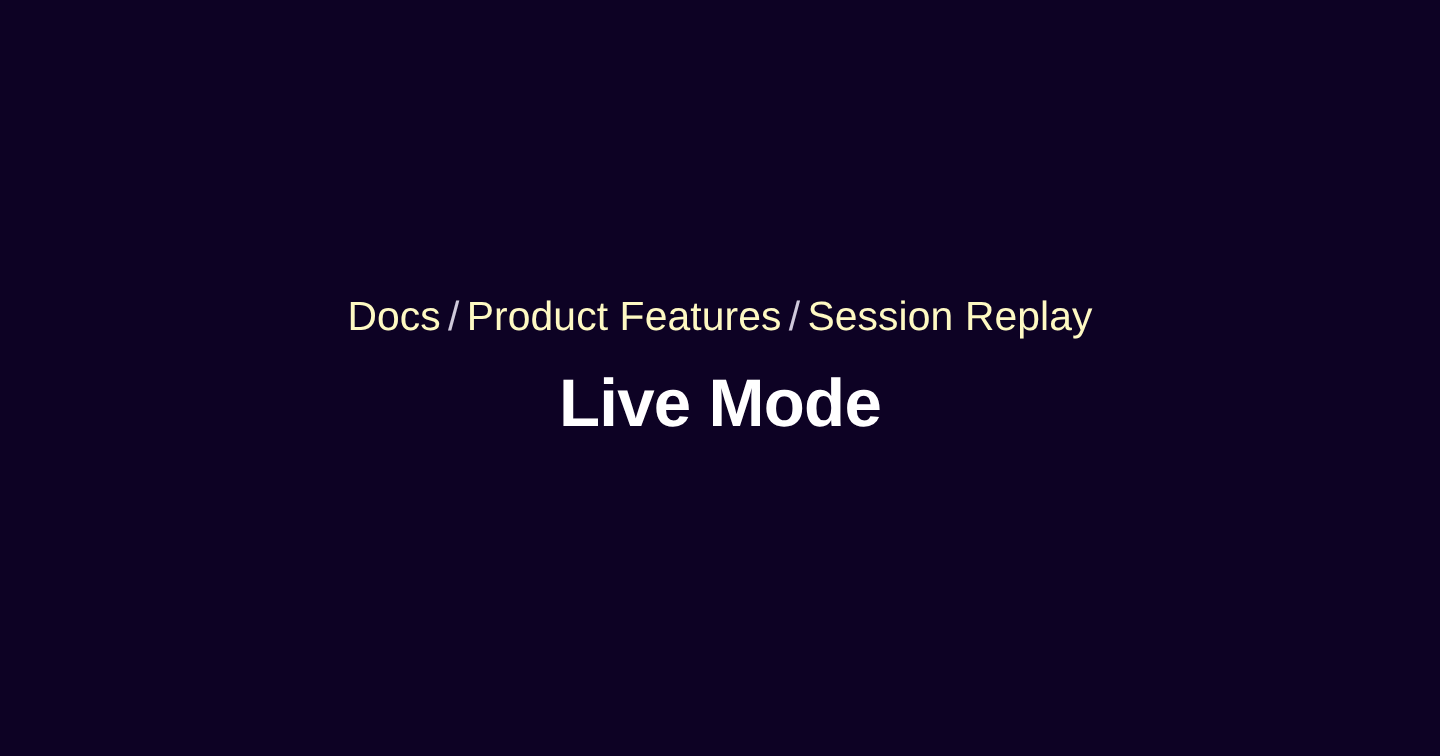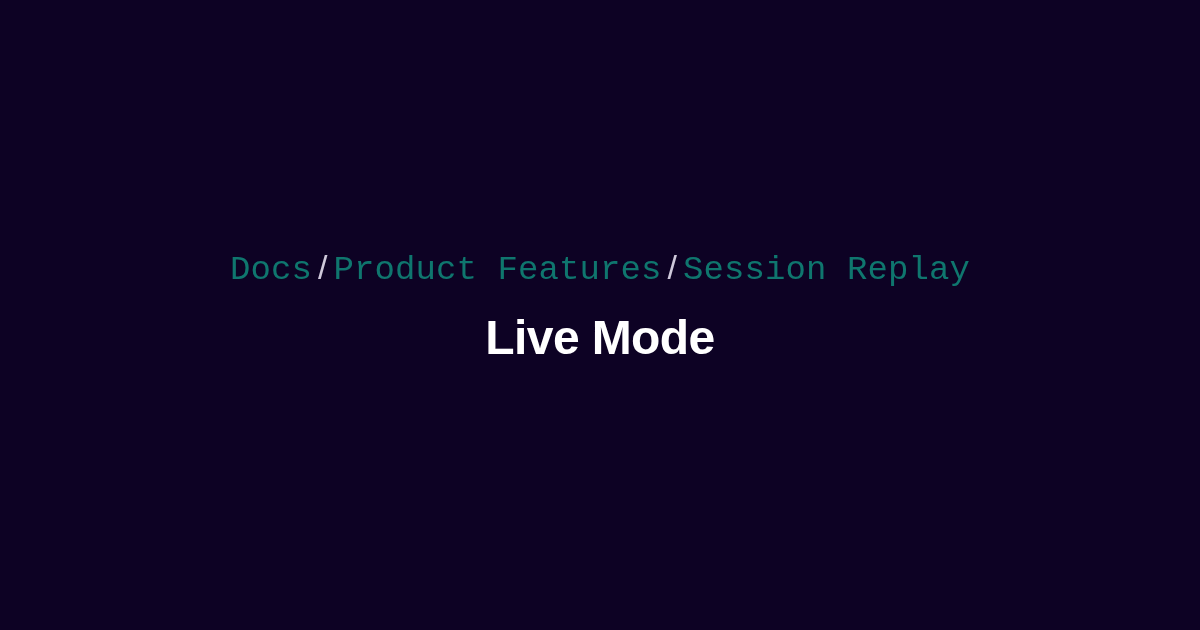--- a/index.html
+++ b/index.html
@@ -47,33 +47,32 @@
     font-weight: 400;
     line-height: 1.18;
     color: #CFC9DB;
     letter-spacing: 0.1px;
     white-space: nowrap;
     margin: 0 0 22px 0;
     padding: 0;
   }
 
   .breadcrumb-crumb {
-    color: #0f766e;
-    font-family: Liberation Mono, monospace;
+    color: #fef9c3;
   }
 
   .breadcrumb-sep {
     color: #CFC9DB;
     padding: 0 6px;
   }
 
   
   .card-title {
     font-family: "Liberation Sans", sans-serif;
-    font-size: 48px;
+    font-size: 56px;
     font-weight: 700;
     line-height: 1.08;
     color: #FFFFFF;
     letter-spacing: -0.6px;
     white-space: nowrap;
     margin: 0;
     padding: 0;
   }
 </style>
 </head>

